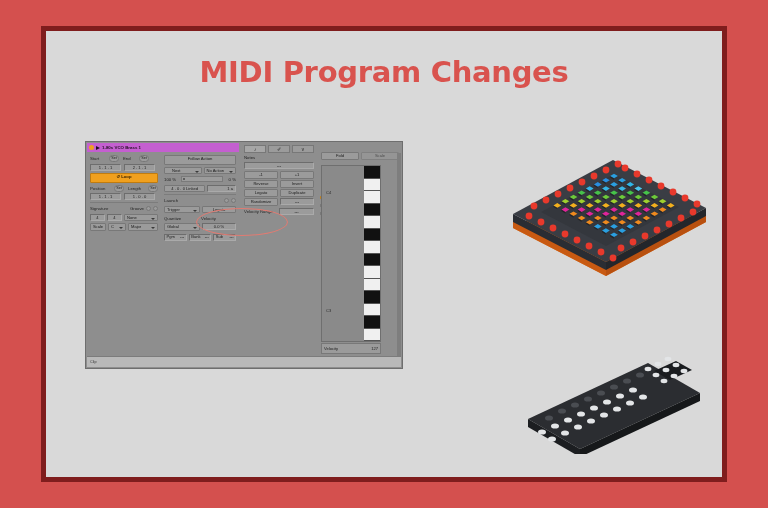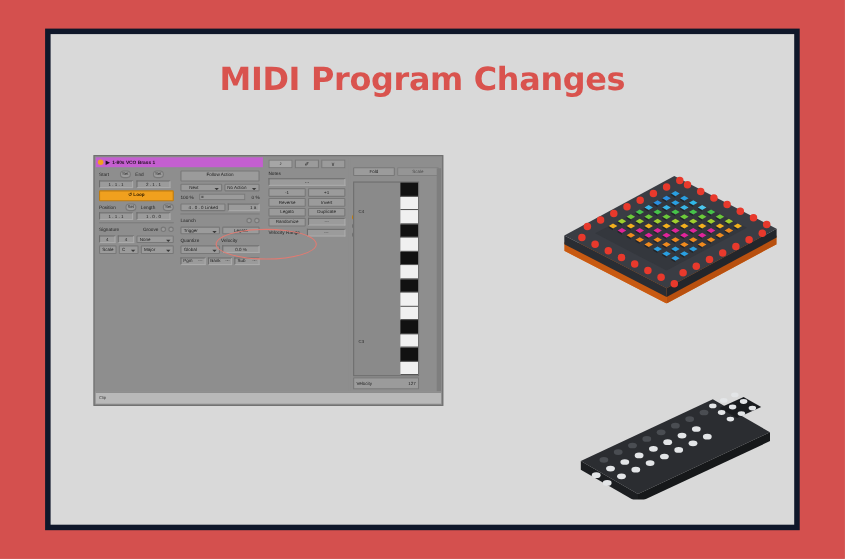--- a/index.html
+++ b/index.html
@@ -8,21 +8,21 @@
     background:#d4504e;
     font-family:"Liberation Sans", sans-serif;
     position:relative;
   }
   .outer-frame{
     position:absolute;left:0;top:0;width:768px;height:508px;
     background:#d4504e;
   }
   .black-frame{
     position:absolute;left:41px;top:26px;width:686px;height:456px;
-    background:#0f172a;
+    background:#7f1d1d;
   }
   .canvas{
     position:absolute;left:5px;top:5px;right:5px;bottom:5px;
     background:#d9d9d9;
   }
   .page-title{
     position:absolute;left:0;top:24px;width:100%;
     text-align:center;
     color:#d9534e;
     font-size:29px;

